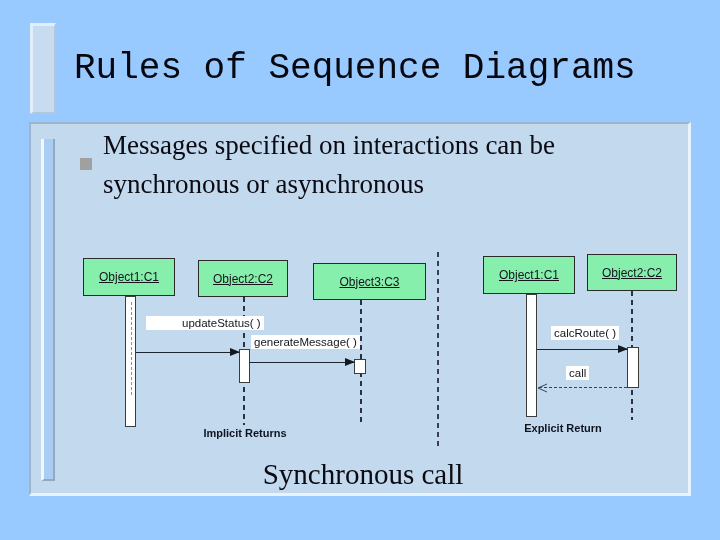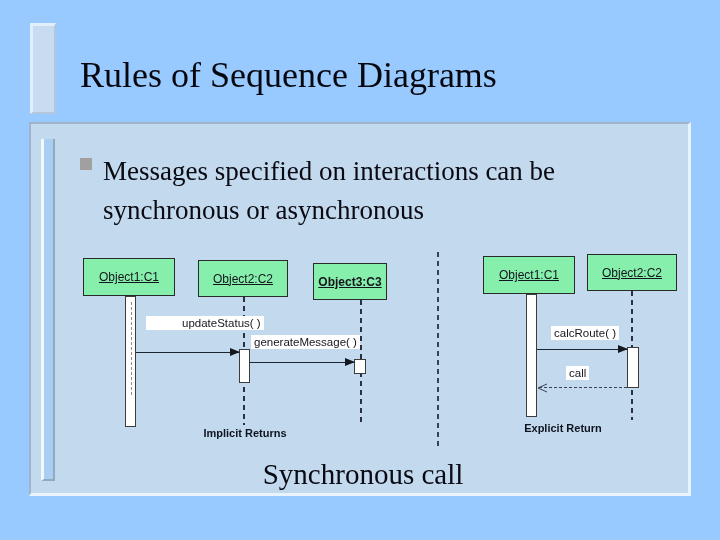--- a/index.html
+++ b/index.html
@@ -3,32 +3,32 @@
 <meta charset="utf-8">
 <style>
   html,body{margin:0;padding:0;}
   body{width:720px;height:540px;font-family:"Liberation Sans",sans-serif;}
   .slide{position:absolute;left:0;top:0;width:720px;height:540px;background:#99caff;overflow:hidden;}
 
   
   .title-decor{position:absolute;left:30px;top:23px;width:21px;height:86px;
     background:#c7dbf1;border-left:3px solid #e3eefb;border-top:3px solid #e3eefb;
     border-right:2px solid #b3c6da;border-bottom:2px solid #b3c6da;}
-  .title{position:absolute;left:74px;top:48px;margin:6px;font-family:Liberation Serif, serif;
+  .title{position:absolute;left:74px;top:48px;margin:0;font-family:Liberation Mono, monospace;
     font-weight:400;font-size:36px;color:#07070f;letter-spacing:0px;white-space:nowrap;}
 
   
   .panel{position:absolute;left:29px;top:122px;width:662px;height:374px;background:#c3d9ee;
     border-top:2px solid #9fb4ca;border-left:2px solid #9fb4ca;
     border-right:3px solid #e9f3fb;border-bottom:3px solid #e9f3fb;box-sizing:border-box;}
   .stripe{position:absolute;left:41px;top:139px;width:9px;height:340px;background:#a9cdf3;
     border-left:3px solid #f2f8ff;border-right:2px solid #93a9be;border-bottom:2px solid #93a9be;}
 
   .bullet-square{position:absolute;left:80px;top:158px;width:12px;height:12px;background:#a0a0a0;}
-  .bullet-text{position:absolute;left:103px;top:152px;width:560px;
+  .bullet-text{position:absolute;left:103px;top:126px;width:560px;
     font-family:"Liberation Serif",serif;font-size:27px;line-height:39px;color:#0a0a12;}
 
   
   .obj-box{position:absolute;background:#86efac;border:1px solid #2a2a2a;box-sizing:border-box;
     display:flex;align-items:center;justify-content:center;}
   .obj-box span{font-size:12px;color:#15151d;text-decoration:underline;white-space:nowrap;}
   .lifeline{position:absolute;width:2px;
     background:repeating-linear-gradient(to bottom,#2a3240 0px,#2a3240 5px,rgba(0,0,0,0) 5px,rgba(0,0,0,0) 9px);}
   .activation{position:absolute;background:#ffffff;border:1px solid #3c3c3c;box-sizing:border-box;}
   .act-dash{position:absolute;left:50%;top:4%;width:0;height:72%;
@@ -64,21 +64,21 @@
 
   <div class="lifeline" style="left:243px;top:297px;height:128px;"></div>
   <div class="lifeline" style="left:360px;top:300px;height:125px;"></div>
 
   <div class="obj-box" style="left:83px;top:258px;width:92px;height:38px;">
     <span>Object1:C1</span>
   </div>
   <div class="obj-box" style="left:198px;top:260px;width:90px;height:37px;">
     <span>Object2:C2</span>
   </div>
-  <div class="obj-box" style="left:313px;top:263px;width:74px;height:37px;font-weight:bold;">
+  <div class="obj-box" style="left:313px;top:263px;width:113px;height:37px;">
     <span>Object3:C3</span>
   </div>
 
   <div class="activation" style="left:125px;top:296px;width:11px;height:131px;">
     <div class="act-dash"></div>
   </div>
   <div class="activation" style="left:239px;top:349px;width:11px;height:34px;"></div>
   <div class="activation" style="left:354px;top:359px;width:12px;height:15px;"></div>
 
   <div class="msg-line" style="left:136px;top:352px;width:103px;">

